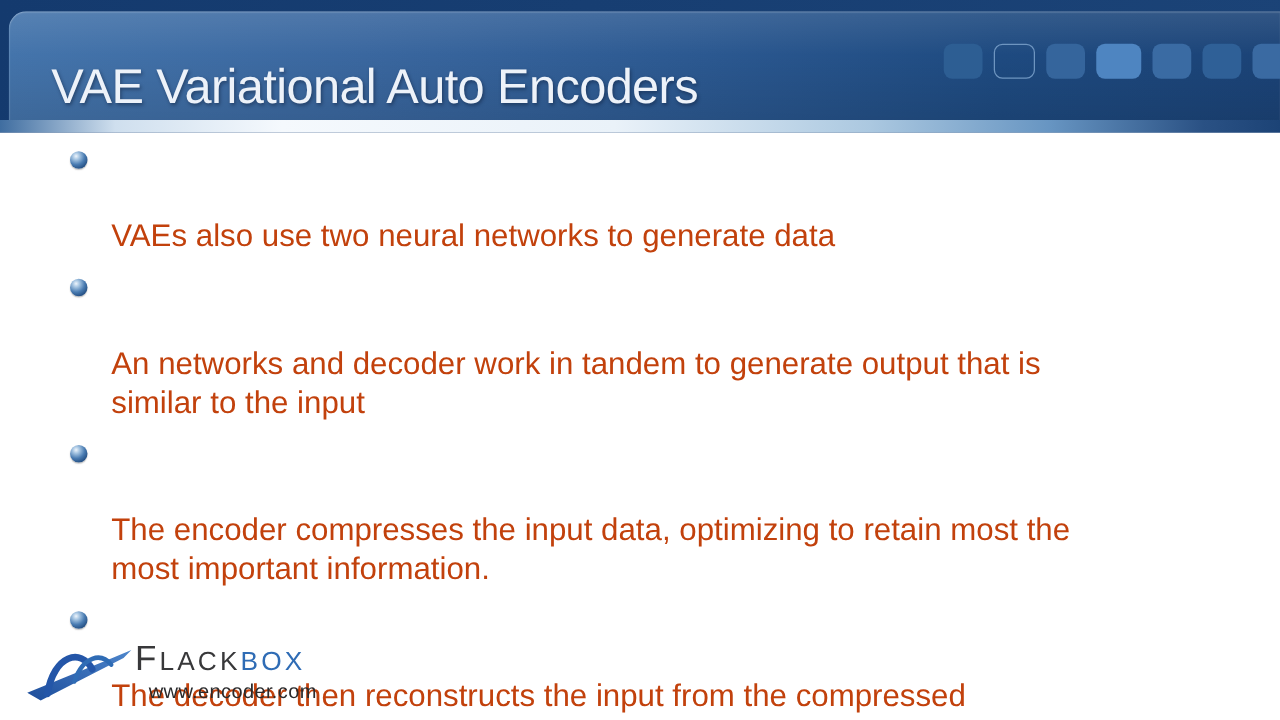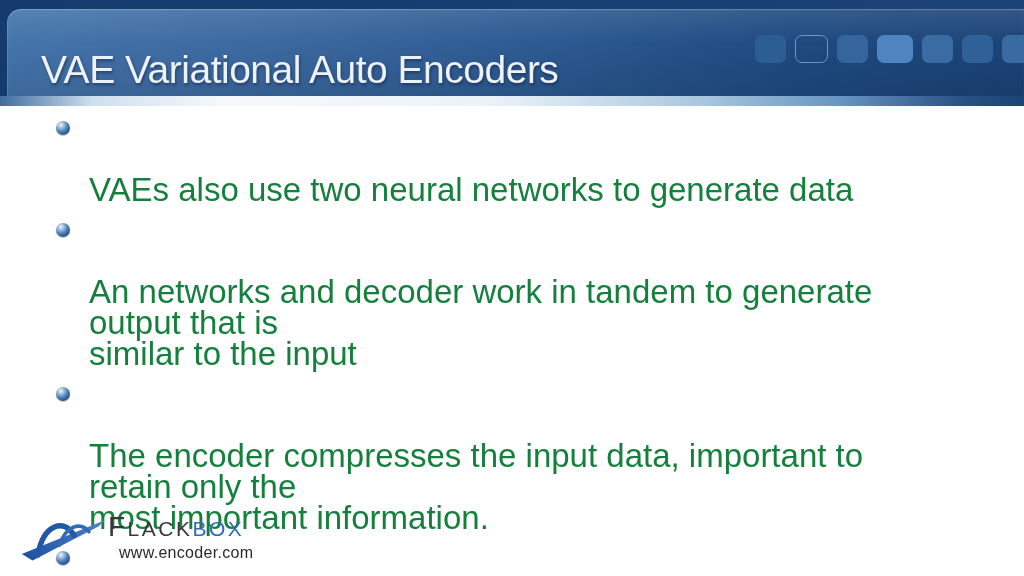--- a/index.html
+++ b/index.html
@@ -49,21 +49,21 @@
   .square:nth-child(2) { width: 33px; }
   .square:nth-child(4) { width: 36px; }
 
   
   .bullet-list {
     position: absolute; left: 56px; top: 112px; width: 890px;
     list-style: none; margin: 0; padding: 0;
   }
   .bullet-item {
     position: relative; padding-left: 33px; margin: 0 0 9px 0;
-    font-size: 33px; line-height: 31px; color: #15803d;
+    font-size: 25px; line-height: 31px; color: #c2410c;
     white-space: pre-line;
   }
   .bullet-dot {
     position: absolute; left: 0; top: 9px;
     width: 14px; height: 14px; border-radius: 50%;
     background: radial-gradient(circle at 35% 28%,
       #eef5fc 0%, #a6c5e2 20%, #4a7cb2 50%, #204a7e 80%, #173560 100%);
     box-shadow: 0 1px 1px rgba(0,0,0,0.25);
   }
 
@@ -107,21 +107,21 @@
       <span class="bullet-dot"></span>
       <span>VAEs also use two neural networks to generate data</span>
     </li>
     <li class="bullet-item">
       <span class="bullet-dot"></span>
       <span>An networks and decoder work in tandem to generate output that is
 similar to the input</span>
     </li>
     <li class="bullet-item">
       <span class="bullet-dot"></span>
-      <span>The encoder compresses the input data, important to retain only the
+      <span>The encoder compresses the input data, optimizing to retain most the
 most important information.</span>
     </li>
     <li class="bullet-item">
       <span class="bullet-dot"></span>
       <span>The decoder then reconstructs the input from the compressed
 representation.</span>
     </li>
   </ul>
 
   <div class="logo">

